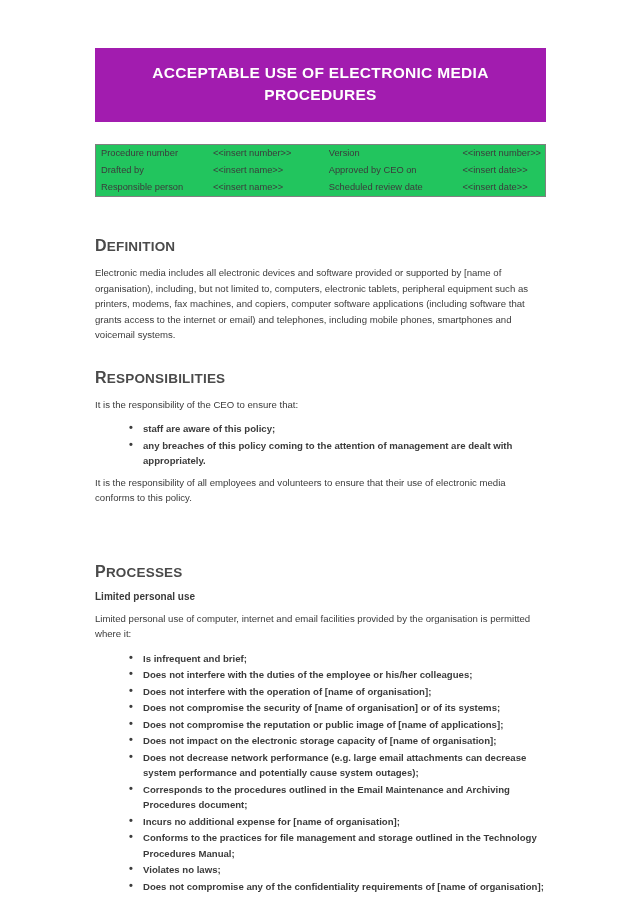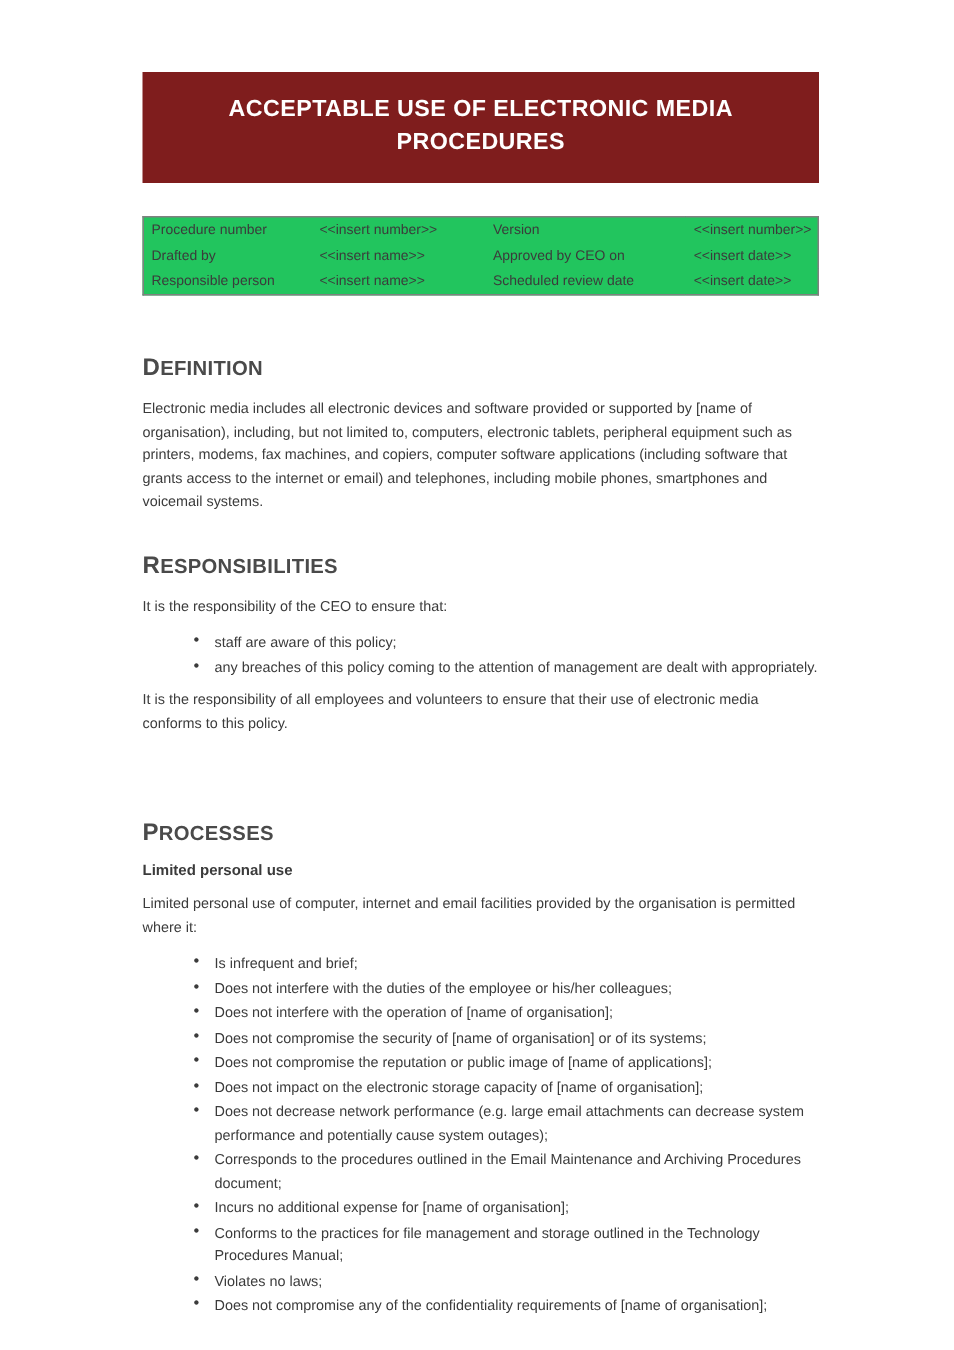--- a/index.html
+++ b/index.html
@@ -17,21 +17,21 @@
   .page {
     position: relative;
     width: 636px;
     height: 900px;
     background: #ffffff;
     box-sizing: border-box;
     padding: 48px 90px 0 95px;
   }
   
   .title-banner {
-    background: #7f1d1d;
+    background: #a21caf;
     color: #ffffff;
     text-align: center;
     padding: 14px 30px 16px 30px;
     margin-bottom: 22px;
   }
   .title-banner .line {
     font-size: 15.5px;
     font-weight: bold;
     letter-spacing: 0.3px;
     line-height: 22px;
@@ -78,20 +78,21 @@
   p.body {
     font-size: 9.6px;
     line-height: 15.5px;
     margin: 0 0 9px 0;
     color: #3b3b3b;
   }
   ul.bullets {
     margin: 0 0 6px 0;
     padding-left: 34px;
     list-style: none;
+    font-weight: bold;
   }
   ul.bullets li {
     font-size: 9.6px;
     line-height: 15.5px;
     margin-bottom: 1px;
     position: relative;
     padding-left: 14px;
     color: #3b3b3b;
   }
   ul.bullets li::before {

